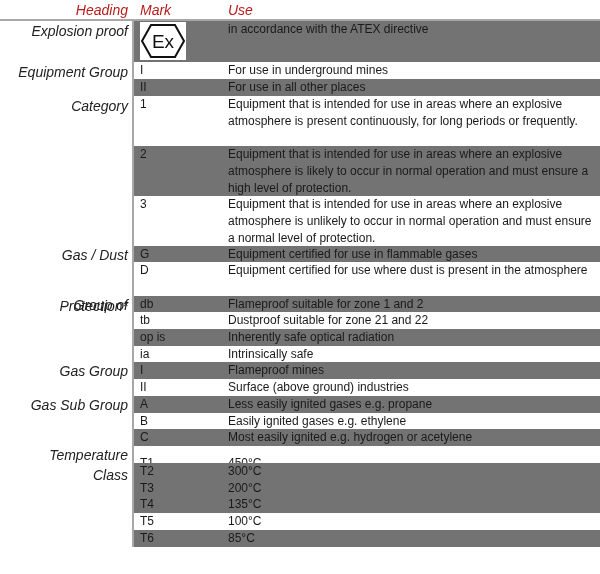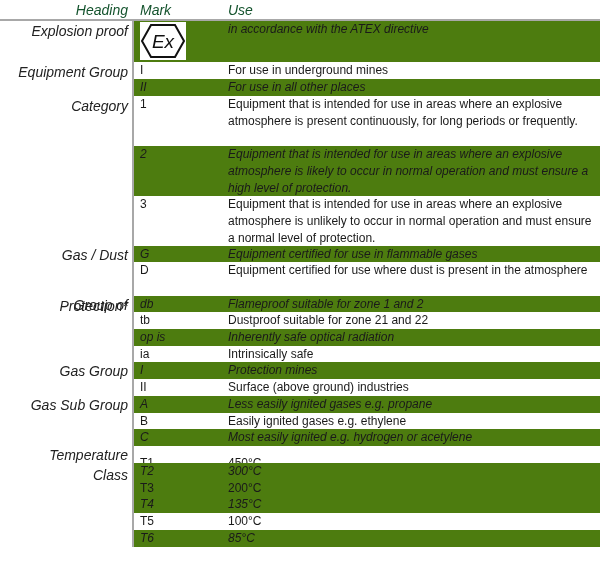--- a/index.html
+++ b/index.html
@@ -1,23 +1,23 @@
 <!DOCTYPE html>
 <html><head>
 <meta charset="utf-8">
 <style>
   html, body { margin:0; padding:0; background:#ffffff; }
   body { width:600px; height:574px; position:relative; overflow:hidden;
          font-family:"Liberation Sans", sans-serif; color:#1a1a1a; }
   .table { position:absolute; left:0; top:0; width:600px; }
-  .hdr { position:absolute; top:0; height:19px; font-style:italic; font-size:14px; color:#14532d; line-height:20px; }
+  .hdr { position:absolute; top:0; height:19px; font-style:italic; font-size:14px; color:#b91c1c; line-height:20px; }
   .hdr-rule { position:absolute; left:0; top:19px; width:600px; height:2px; background:#a8a8a8; }
   .vline { position:absolute; left:132px; top:21px; width:2px; height:526px; background:#a8a8a8; }
   .row { position:absolute; left:134px; width:466px; }
-  .row.shade { background:#4d7c0f;font-style:italic; }
+  .row.shade { background:#737373; }
   .mark { position:absolute; left:6px; top:0; font-size:12px; line-height:17px; }
   .use { position:absolute; left:94px; top:0; width:370px; font-size:12px; line-height:17px; }
   .heading { position:absolute; right:472px; text-align:right; font-style:italic; font-size:14px; line-height:20px; color:#222; white-space:nowrap; }
   .ex-box { position:absolute; left:6px; top:1px; width:46px; height:38px; background:#ffffff; }
   .ex-box svg { display:block; }
 </style>
 </head>
 <body>
 
 <div class="table">
@@ -92,21 +92,21 @@
     <div class="use">Inherently safe optical radiation</div>
   </div>
   <div class="row" style="top:346px;height:24px;">
     <div class="mark">ia</div>
     <div class="use">Intrinsically safe</div>
   </div>
 
   <div class="heading" style="top:361px;">Gas Group</div>
   <div class="row shade" style="top:362px;height:17px;">
     <div class="mark">I</div>
-    <div class="use">Protection mines</div>
+    <div class="use">Flameproof mines</div>
   </div>
   <div class="row" style="top:379px;height:17px;">
     <div class="mark">II</div>
     <div class="use">Surface (above ground) industries</div>
   </div>
 
   <div class="heading" style="top:395px;">Gas Sub Group</div>
   <div class="row shade" style="top:396px;height:17px;">
     <div class="mark">A</div>
     <div class="use">Less easily ignited gases e.g. propane</div>

